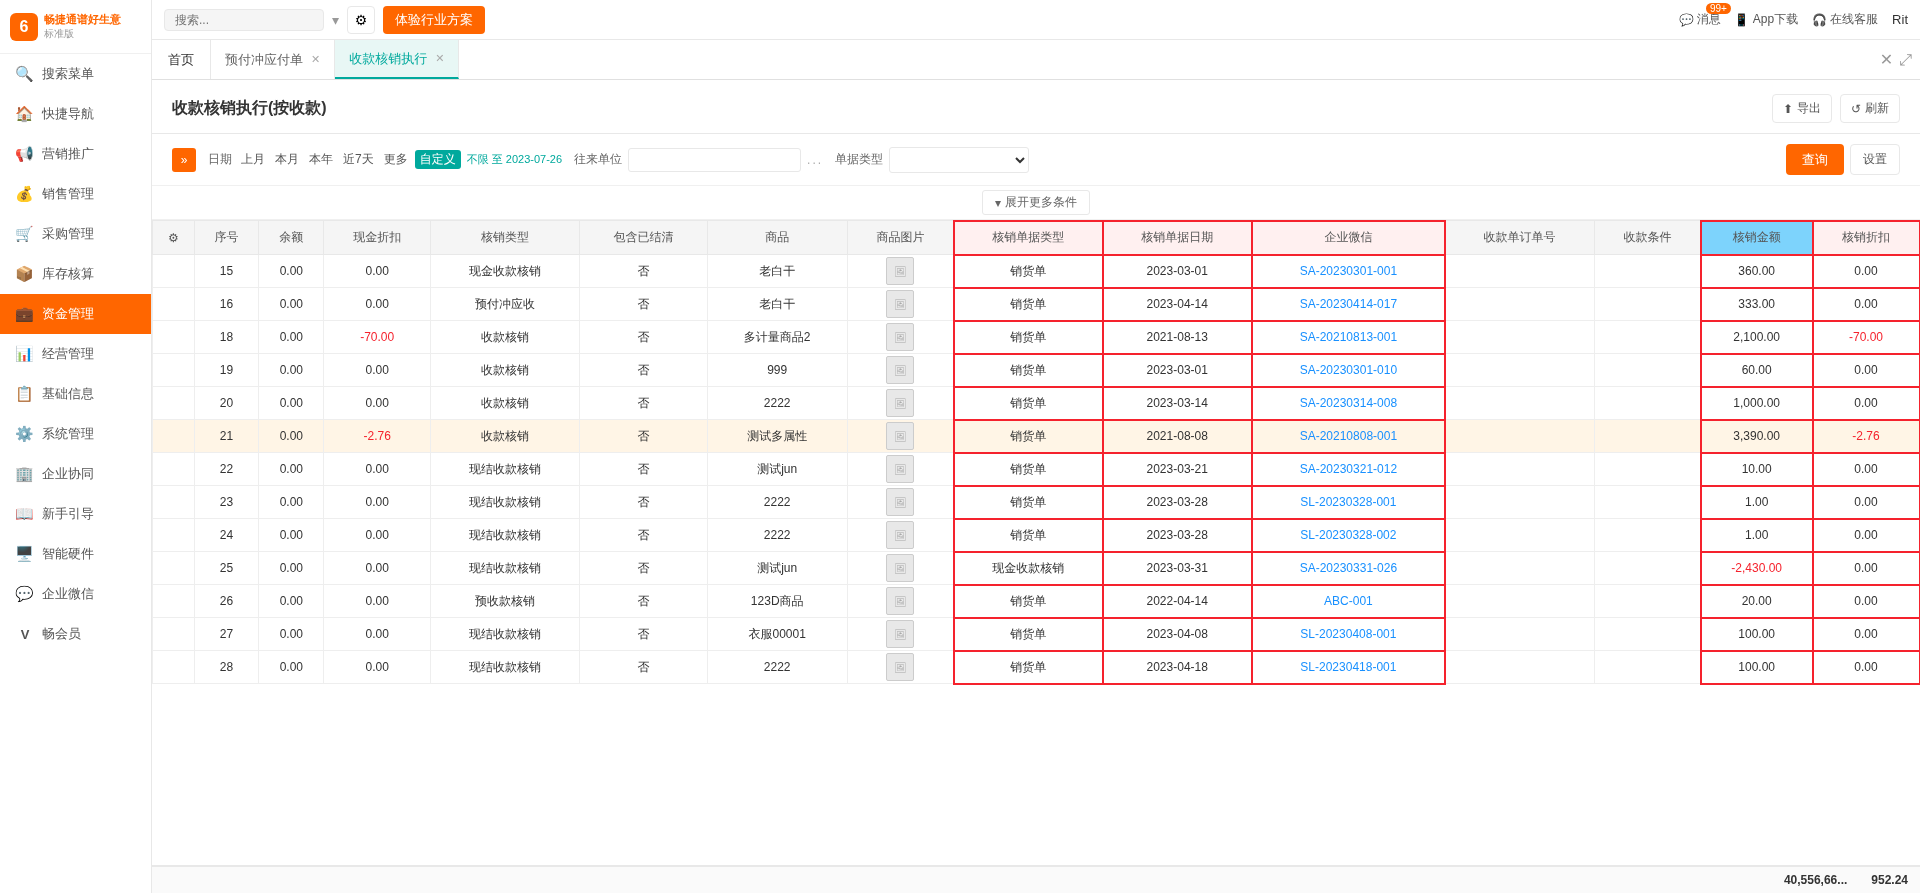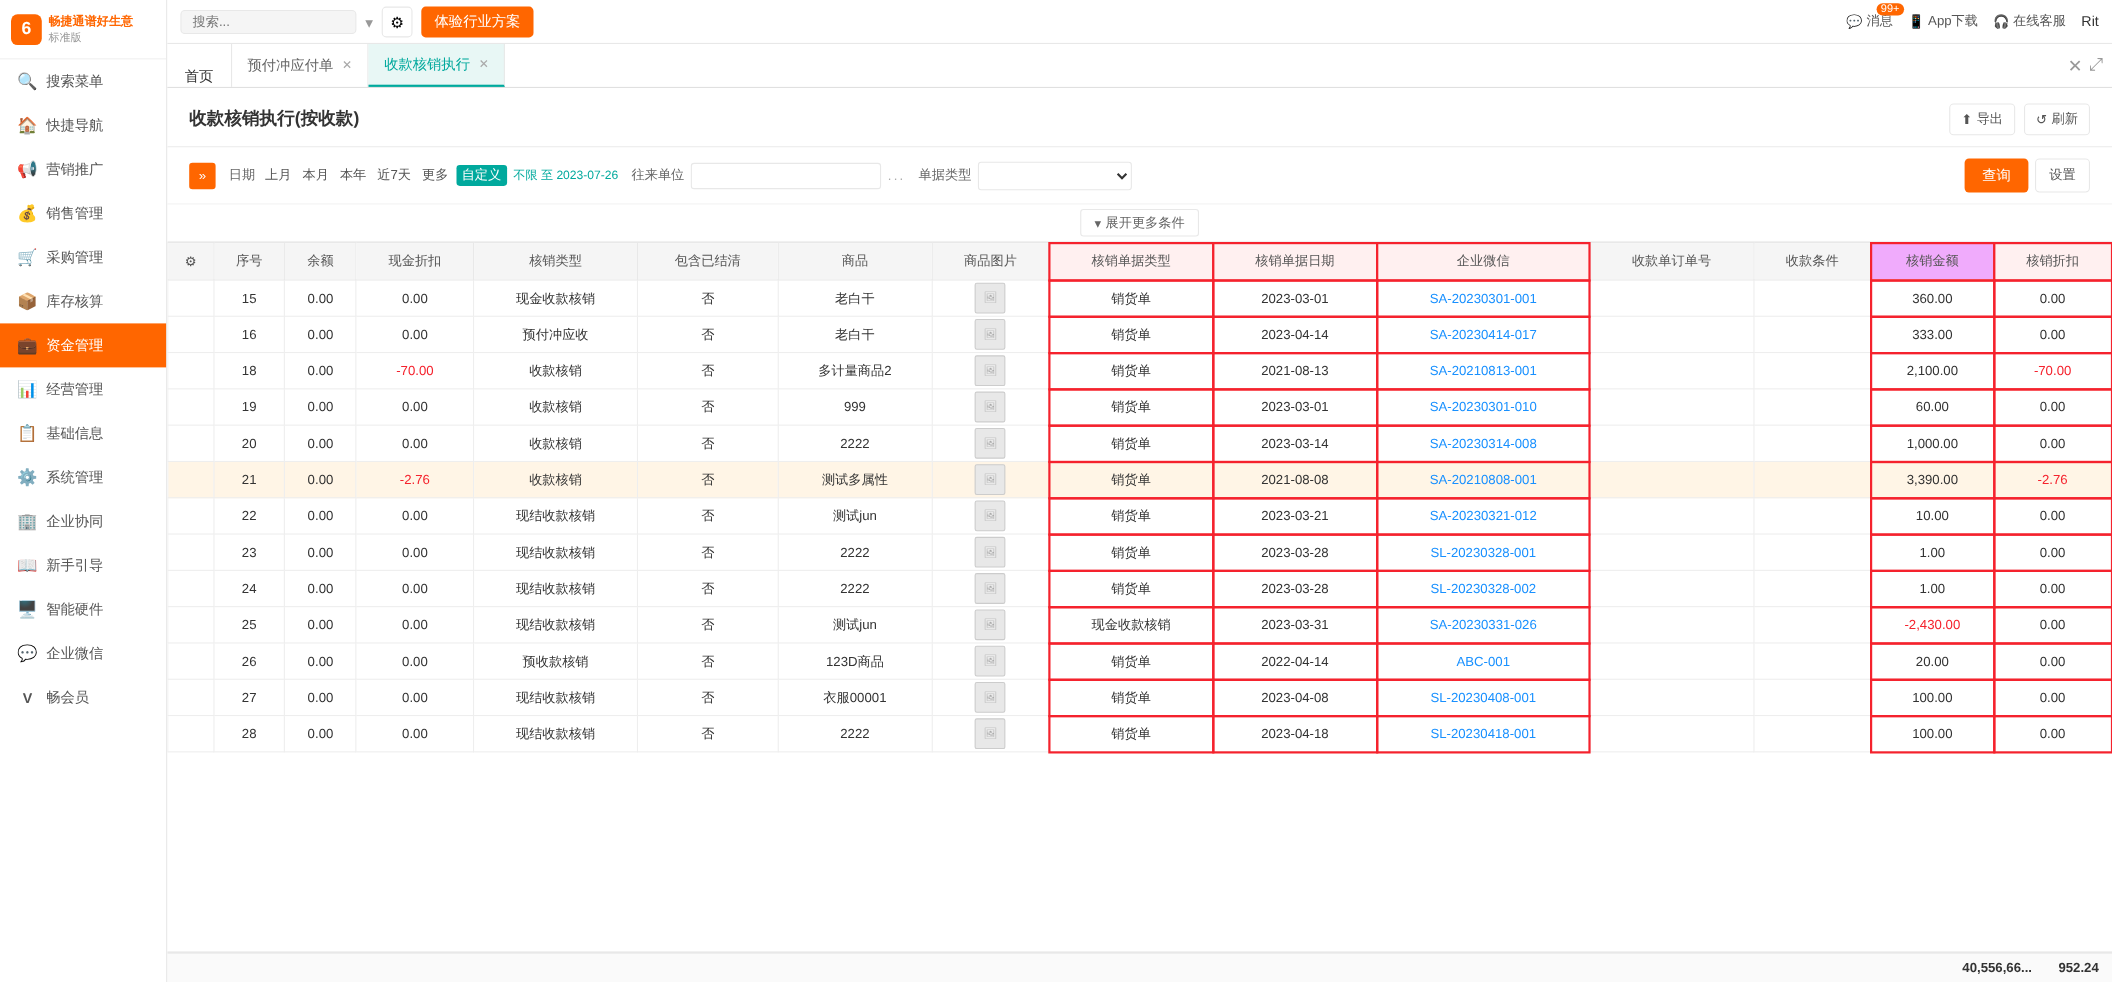--- a/index.html
+++ b/index.html
@@ -23,21 +23,21 @@
     .topbar-industry-btn { background: #f60; color: #fff; border: none; border-radius: 4px; padding: 5px 12px; font-size: 13px; cursor: pointer; }
     .topbar-right { margin-left: auto; display: flex; align-items: center; gap: 14px; font-size: 12px; color: #555; }
     .topbar-right .badge-btn { position: relative; display: flex; align-items: center; gap: 3px; cursor: pointer; }
     .topbar-badge { position: absolute; top: -8px; right: -10px; background: #f60; color: #fff; font-size: 10px; border-radius: 8px; padding: 0 4px; }
 
     
     .tabbar { height: 40px; background: #fff; border-bottom: 1px solid #e0e0e0; display: flex; align-items: stretch; flex-shrink: 0; position: relative; }
     .tab { display: flex; align-items: center; padding: 0 14px; gap: 6px; cursor: pointer; font-size: 13px; color: #666; border-right: 1px solid #e8e8e8; white-space: nowrap; }
     .tab.active { background: #e8f7f5; color: #00a99d; border-bottom: 2px solid #00a99d; }
     .tab-close { font-size: 11px; color: #aaa; cursor: pointer; margin-left: 2px; }
-    .tabbar-home { padding: 0 16px; display: flex; align-items: flex-end; font-size: 13px; color: #333; cursor: pointer; border-right: 1px solid #e8e8e8; }
+    .tabbar-home { padding: 0 16px; display: flex; align-items: center; font-size: 13px; color: #333; cursor: pointer; border-right: 1px solid #e8e8e8; }
     .tabbar-controls { margin-left: auto; display: flex; align-items: center; padding: 0 8px; gap: 6px; }
     .tabbar-controls span { font-size: 16px; cursor: pointer; color: #999; }
 
     
     .content { flex: 1; overflow: hidden; display: flex; flex-direction: column; padding: 0; background: #f5f5f5; }
     .page-header { background: #fff; padding: 14px 20px 10px; display: flex; align-items: center; justify-content: space-between; border-bottom: 1px solid #e8e8e8; flex-shrink: 0; }
     .page-title { font-size: 16px; font-weight: bold; color: #333; }
     .page-header-actions { display: flex; gap: 8px; }
     .action-btn { display: flex; align-items: center; gap: 4px; padding: 5px 10px; border: 1px solid #e8e8e8; border-radius: 4px; background: #fff; cursor: pointer; font-size: 12px; color: #555; }
 
@@ -261,21 +261,21 @@
             <th>现金折扣</th>
             <th>核销类型</th>
             <th>包含已结清</th>
             <th>商品</th>
             <th>商品图片</th>
             <th style="outline:2px solid #f5222d;outline-offset:-1px;background:#fff0f0;">核销单据类型</th>
             <th style="outline:2px solid #f5222d;outline-offset:-1px;background:#fff0f0;">核销单据日期</th>
             <th style="outline:2px solid #f5222d;outline-offset:-1px;background:#fff0f0;">企业微信</th>
             <th>收款单订单号</th>
             <th>收款条件</th>
-            <th style="outline:2px solid #f5222d;outline-offset:-1px;background:#f0abfc;margin-left:12px;">核销金额</th>
+            <th style="outline:2px solid #f5222d;outline-offset:-1px;background:#7dd3fc;margin-left:12px;">核销金额</th>
             <th style="outline:2px solid #f5222d;outline-offset:-1px;background:#fff0f0;">核销折扣</th>
           </tr>
         </thead>
         <tbody id="table-body">
         <tr>
       <td class="settings-icon-cell"></td>
       <td>15</td>
       <td>0.00</td>
       <td class="">0.00</td>
       <td>现金收款核销</td>

